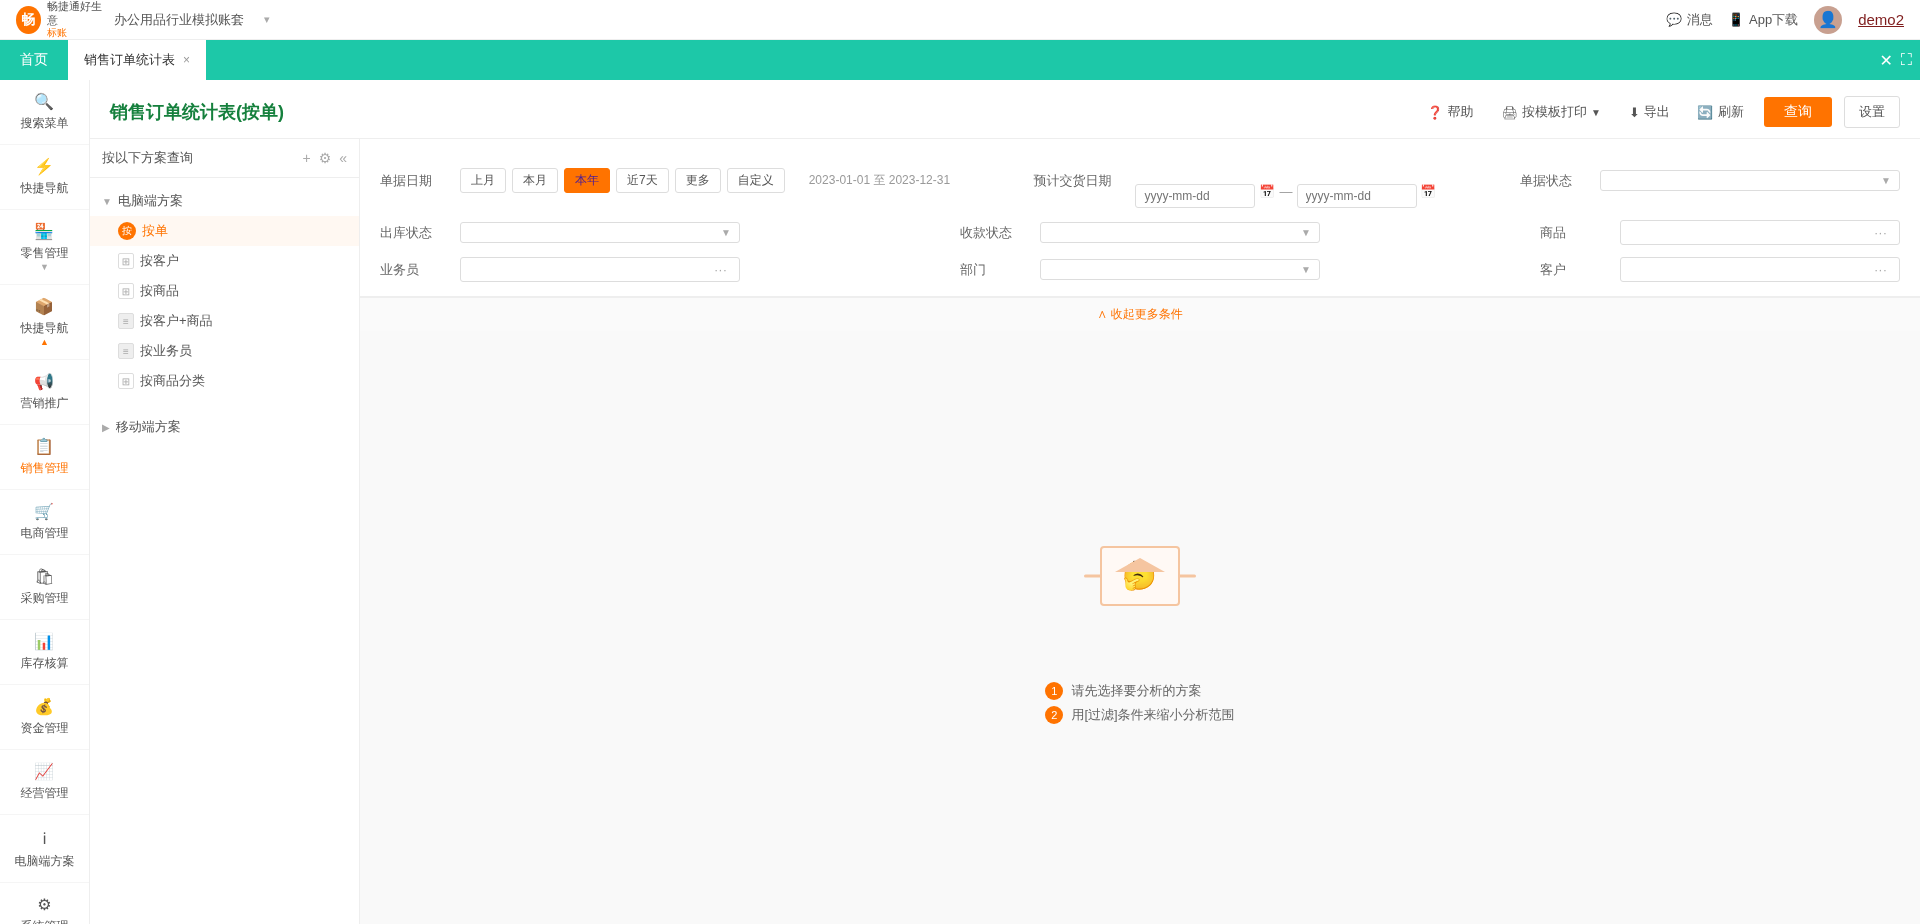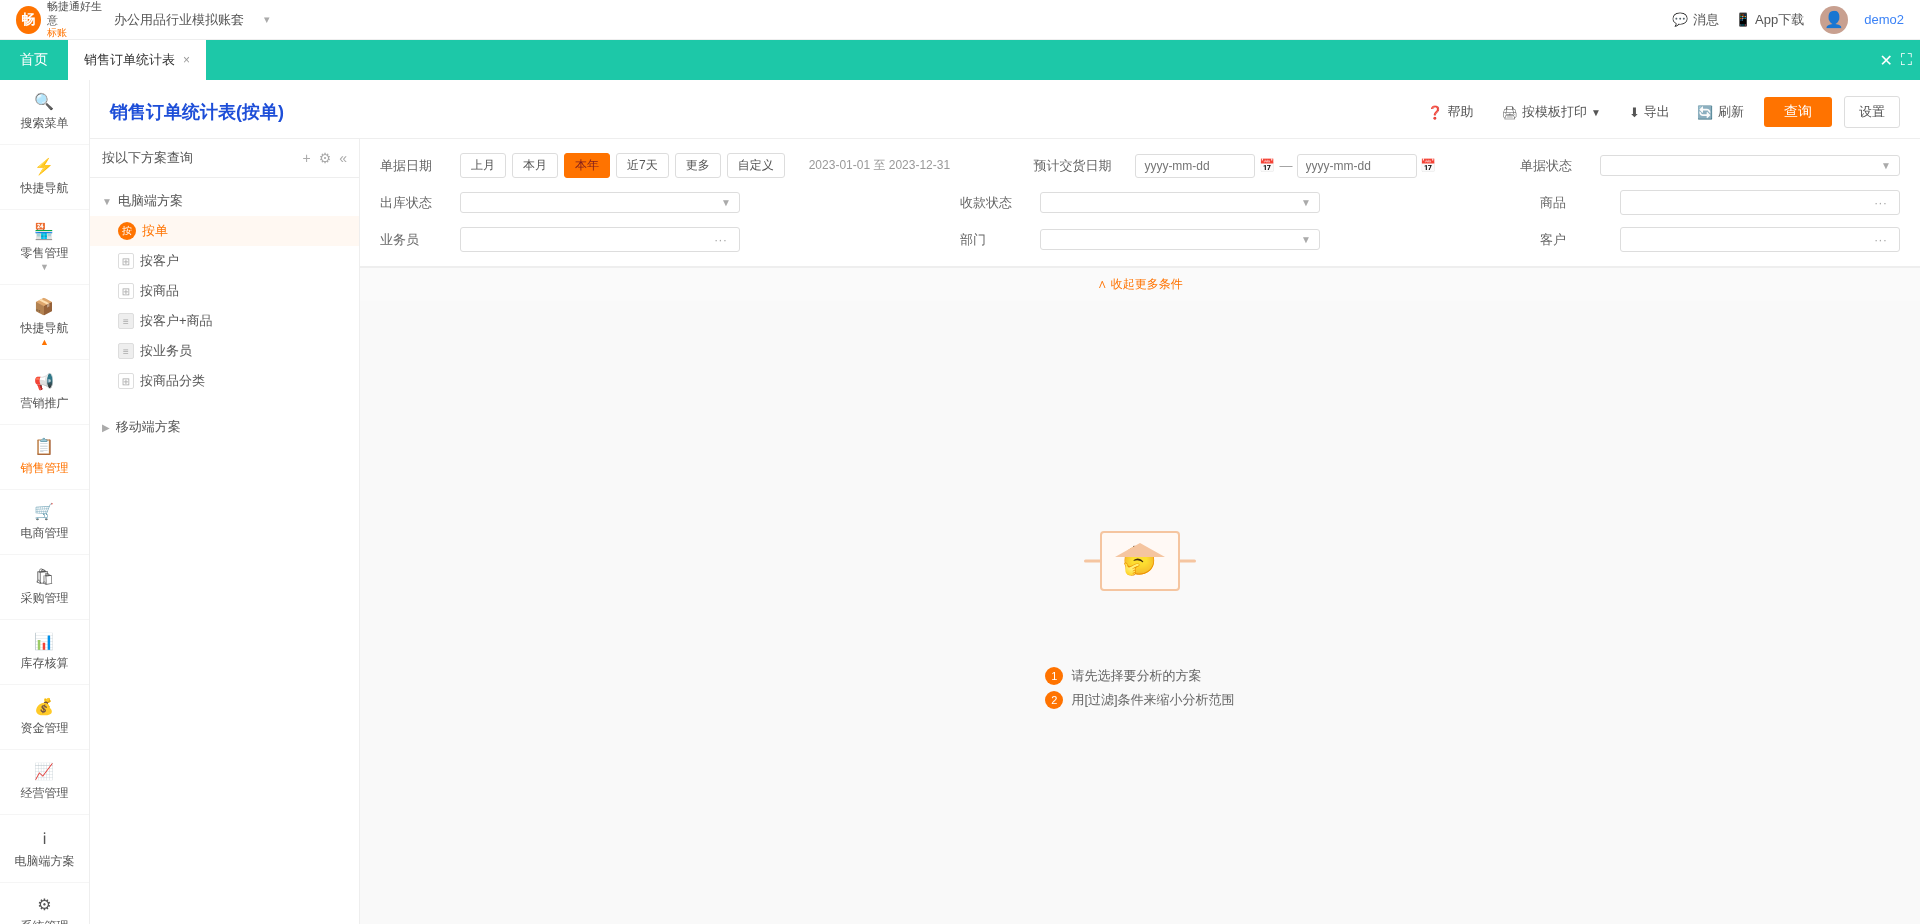--- a/index.html
+++ b/index.html
@@ -41,21 +41,21 @@
     .app-title-arrow { color: #aaa; font-size: 11px; }
     .header-right {
       display: flex; align-items: center; gap: 16px;
     }
     .header-action { display: flex; align-items: center; gap: 4px; color: #555; font-size: 13px; cursor: pointer; }
     .avatar {
       width: 28px; height: 28px; border-radius: 50%; background: #c8a090;
       display: flex; align-items: center; justify-content: center;
       overflow: hidden;
     }
-    .username { font-size: 13px; color: #3b82f6; }
+    .username { font-size: 15px; color: #7f1d1d; text-decoration: underline; }
 
     
     .tab-bar {
       height: 40px;
       background: #1dc8a8;
       display: flex;
       align-items: center;
       padding: 0 0 0 0;
     }
     .tab-home {
@@ -107,21 +107,21 @@
     
     .content-area { flex: 1; display: flex; flex-direction: column; overflow: hidden; }
 
     
     .page-header {
       padding: 16px 20px 10px 20px;
       display: flex; align-items: center; justify-content: space-between;
       background: #fff;
       border-bottom: 1px solid #eee;
     }
-    .page-title { font-size: 18px; font-weight: 600; color: #1d4ed8; }
+    .page-title { font-size: 18px; font-weight: 600; color: #15803d; }
     .page-actions { display: flex; align-items: center; gap: 12px; }
     .page-action-btn {
       display: flex; align-items: center; gap: 4px;
       font-size: 13px; color: #555; cursor: pointer;
       background: none; border: none; padding: 4px 8px;
     }
     .btn-primary {
       background: #ff7300; color: #fff; border: none;
       padding: 6px 20px; border-radius: 3px; font-size: 14px; cursor: pointer;
     }
@@ -141,24 +141,24 @@
       flex-wrap: wrap;
     }
     .filter-row:last-child { margin-bottom: 0; }
     .filter-label { color: #666; font-size: 13px; white-space: nowrap; min-width: 56px; }
     .filter-date-group { display: flex; align-items: center; gap: 6px; }
     .date-btn {
       padding: 3px 10px; border-radius: 3px; font-size: 12px;
       border: 1px solid #ddd; background: #fff; color: #555; cursor: pointer;
     }
     .date-btn.active {
-      background: #ff7300; color: #7f1d1d; border-color: #ff7300;
+      background: #ff7300; color: #4c1d95; border-color: #ff7300;
     }
     .date-range-text { font-size: 12px; color: #999; }
-    .date-input-group { display: flex; align-items: center; gap: 4px; }
+    .date-input-group { display: flex; align-items: flex-start; gap: 4px; margin-top: 31px; }
     .date-input {
       border: 1px solid #ddd; border-radius: 3px; padding: 4px 8px;
       font-size: 12px; color: #aaa; width: 120px;
     }
     .date-sep { color: #999; }
     .calendar-icon { color: #aaa; font-size: 13px; }
     .filter-select {
       border: 1px solid #ddd; border-radius: 3px; padding: 4px 8px;
       font-size: 12px; color: #555; min-width: 200px;
       display: flex; align-items: center; justify-content: space-between;

